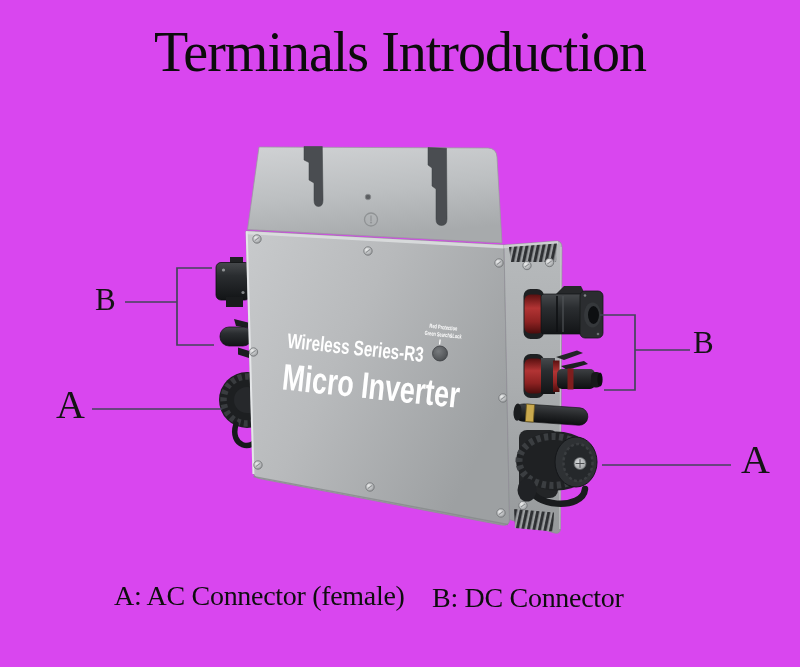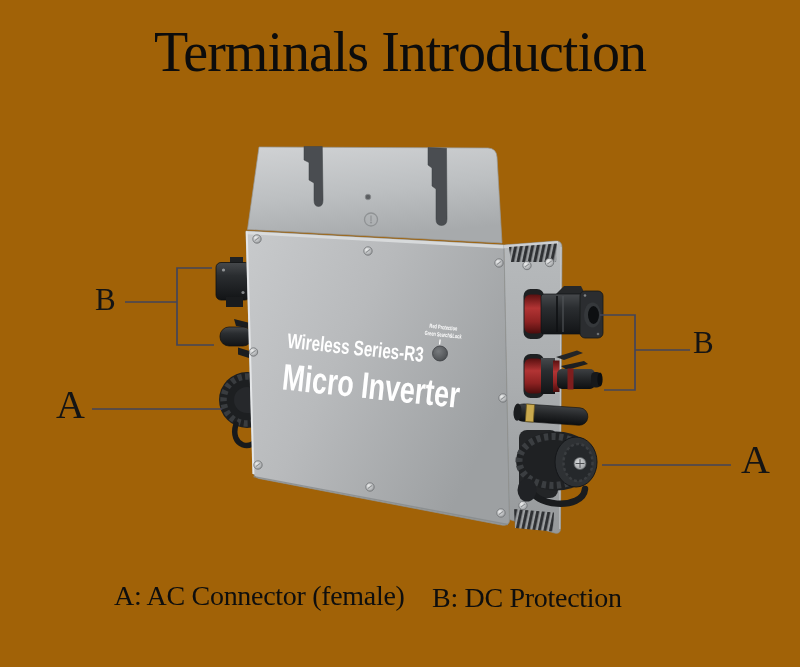--- a/index.html
+++ b/index.html
@@ -1,18 +1,18 @@
 <!DOCTYPE html>
 <html><head>
 <meta charset="utf-8">
 <style>
   * { margin:0; padding:0; box-sizing:border-box; }
   html,body { width:800px; height:667px; background:#ffffff; overflow:hidden;
               font-family:"Liberation Serif", serif; }
-  #canvas { position:relative; width:800px; height:667px; background:#a16207; }
+  #canvas { position:relative; width:800px; height:667px; background:#d946ef; }
 
   .title { position:absolute; top:24px; left:400px; transform:translateX(-50%);
            font-size:56px; letter-spacing:-1px; color:#0c0c0c; white-space:nowrap;
            font-family:"Liberation Serif", serif; line-height:1; }
 
   .pointer-letter { position:absolute; color:#141414; line-height:1;
                     font-family:"Liberation Serif", serif; }
   #lbl-b-left  { left:95px;  top:284px; font-size:31px; }
   #lbl-a-left  { left:56px;  top:385px; font-size:40px; }
   #lbl-b-right { left:693px; top:327px; font-size:31px; }
@@ -224,14 +224,14 @@
       <line x1="602" y1="465" x2="731" y2="465"></line>
     </g>
   </svg>
 
   <div class="pointer-letter" id="lbl-b-left">B</div>
   <div class="pointer-letter" id="lbl-a-left">A</div>
   <div class="pointer-letter" id="lbl-b-right">B</div>
   <div class="pointer-letter" id="lbl-a-right">A</div>
 
   <div class="legend" id="legend-a">A: AC Connector (female)</div>
-  <div class="legend" id="legend-b">B: DC Protection</div>
+  <div class="legend" id="legend-b">B: DC Connector</div>
 </div>
 
 </body></html>

